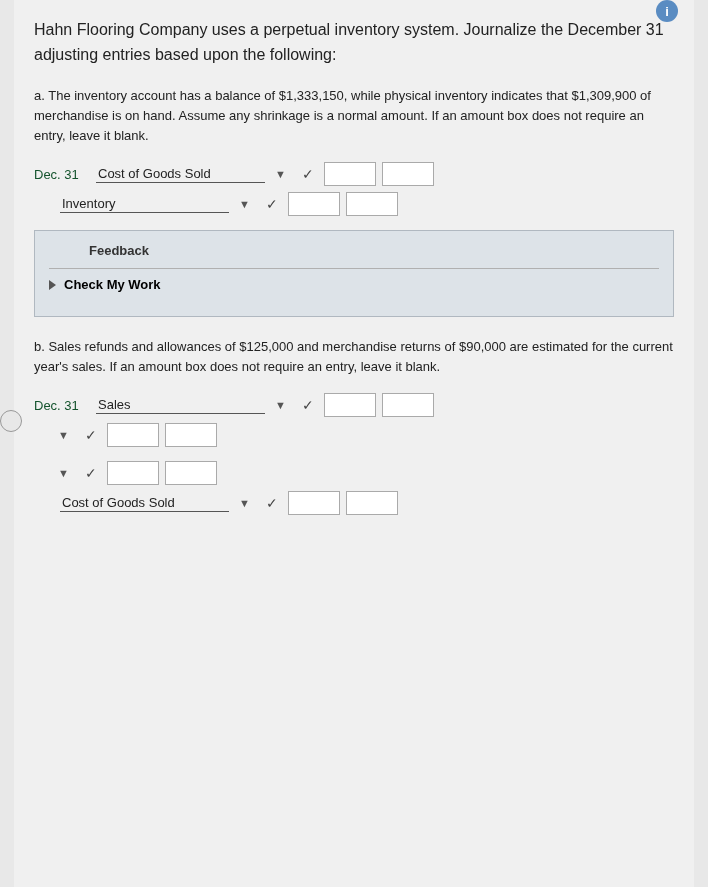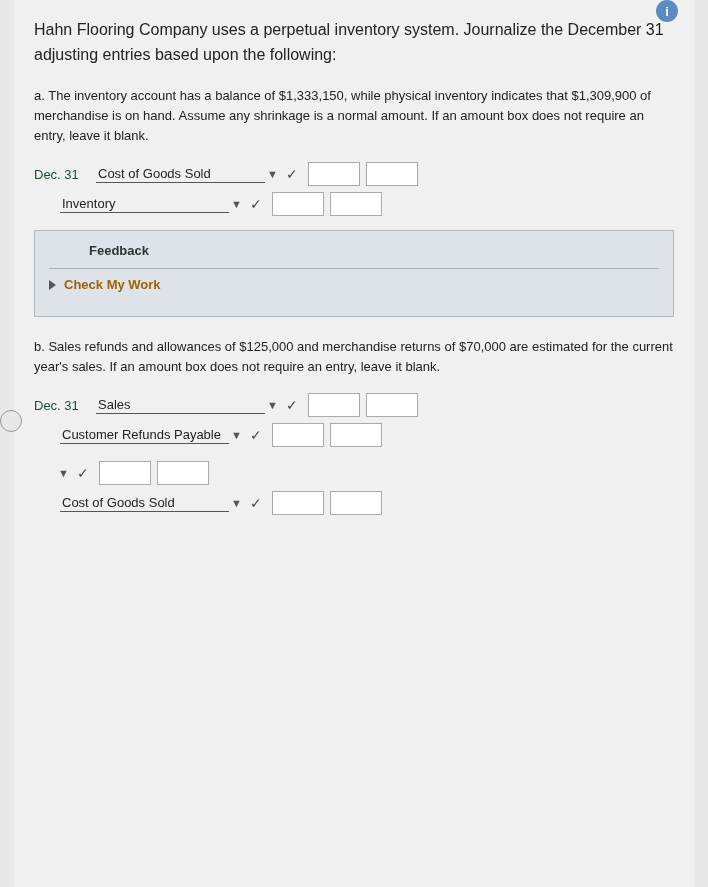--- a/index.html
+++ b/index.html
@@ -37,21 +37,21 @@
     }
     .date-label {
       font-size: 13px;
       color: #14532d;
       min-width: 58px;
       margin-right: 4px;
     }
     .account-select-wrapper {
       display: flex;
       align-items: center;
-      gap: 4px;
+      gap: 12px;
     }
     .account-select {
       border: none;
       border-bottom: 1px solid #555;
       background: transparent;
       font-size: 13px;
       color: #222;
       padding: 1px 2px;
       cursor: pointer;
       appearance: none;
@@ -88,21 +88,21 @@
     .feedback-title {
       font-size: 13px;
       font-weight: bold;
       color: #333;
       margin-bottom: 10px;
       padding-left: 40px;
     }
     .check-my-work {
       font-size: 13px;
       font-weight: bold;
-      color: #a16207;
+      color: #000000;
       margin-bottom: 8px;
       display: flex;
       align-items: center;
       gap: 4px;
     }
     .triangle {
       display: inline-block;
       width: 0;
       height: 0;
       border-top: 5px solid transparent;
@@ -205,21 +205,21 @@
 
   <div class="feedback-box">
     <div class="feedback-title">Feedback</div>
     <hr class="divider">
     <div class="check-my-work">
       <span class="triangle"></span>
       <span>Check My Work</span>
     </div>
   </div>
 
-  <p class="section-text section-b">b. Sales refunds and allowances of $125,000 and merchandise returns of $70,000 are estimated for the current year's sales. If an amount box does not require an entry, leave it blank.</p>
+  <p class="section-text section-b">b. Sales refunds and allowances of $125,000 and merchandise returns of $90,000 are estimated for the current year's sales. If an amount box does not require an entry, leave it blank.</p>
 
   <div class="entries-block">
 
     <div class="entry-row">
       <span class="date-label">Dec. 31</span>
       <div class="account-select-wrapper">
         <select class="account-select">
           <option>Sales</option>
           <option>Cost of Goods Sold</option>
           <option>Inventory</option>
@@ -228,27 +228,20 @@
         </select>
         <span class="select-arrow">▼</span>
         <span class="checkmark">✓</span>
       </div>
       <div class="amount-box"></div>
       <div class="amount-box"></div>
     </div>
 
     <div class="entry-row indented">
       <div class="account-select-wrapper">
-        <select class="account-select">
-          <option>Customer Refunds Payable</option>
-          <option>Sales</option>
-          <option>Cost of Goods Sold</option>
-          <option>Inventory</option>
-          <option>Estimated Returns Inventory</option>
-        </select>
         <span class="select-arrow">▼</span>
         <span class="checkmark">✓</span>
       </div>
       <div class="amount-box"></div>
       <div class="amount-box"></div>
     </div>
 
     <div class="spacer"></div>
 
     <div class="entry-row indented">

